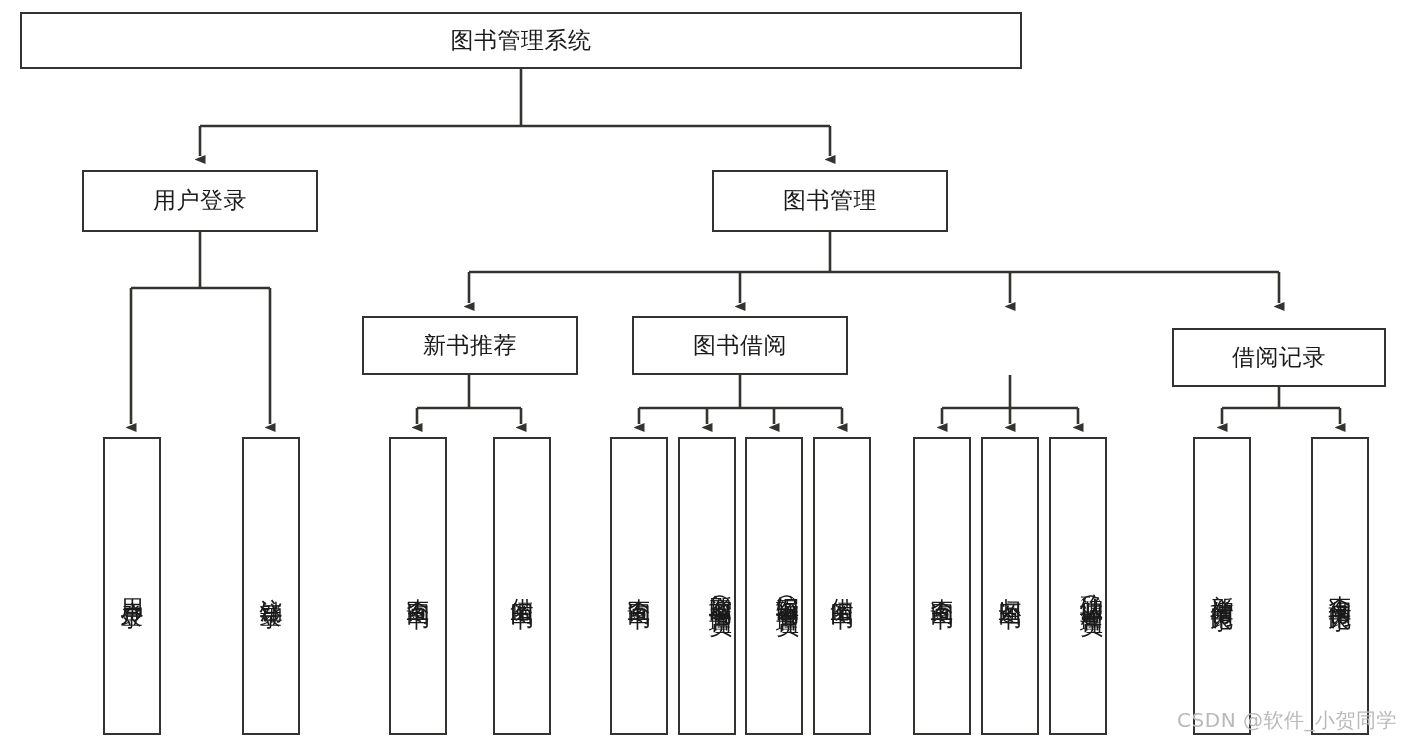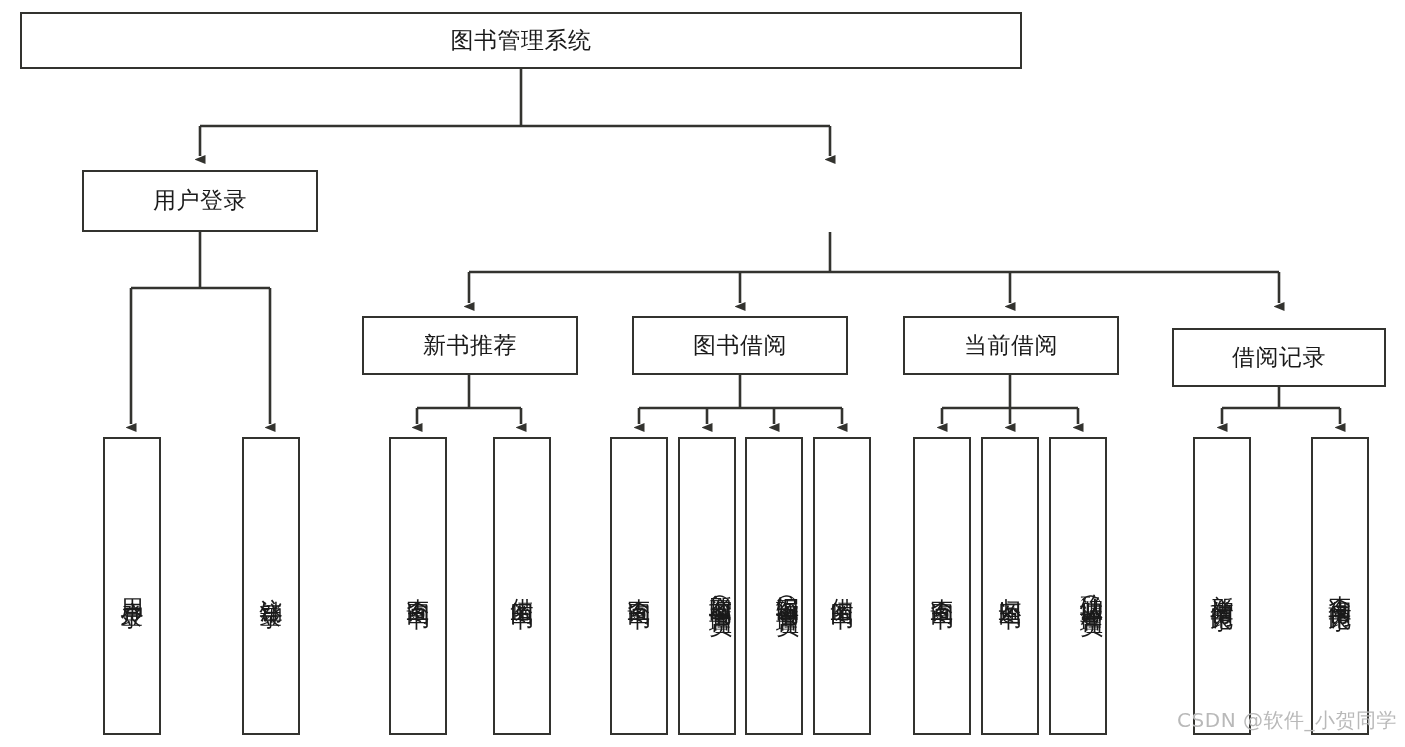--- a/index.html
+++ b/index.html
@@ -130,32 +130,32 @@
   </svg>
 
   <div class="node node-h node-root" style="left:20px; top:12px; width:1002px; height:57px;">
     <span>图书管理系统</span>
   </div>
 
   <div class="node node-h" style="left:82px; top:170px; width:236px; height:62px;">
     <span>用户登录</span>
   </div>
 
+  <div class="node node-h" style="left:712px; top:170px; width:236px; height:62px;">
+    <span>图书管理</span>
+  </div>
 
   <div class="node node-h" style="left:362px; top:316px; width:216px; height:59px;">
     <span>新书推荐</span>
   </div>
 
   <div class="node node-h" style="left:632px; top:316px; width:216px; height:59px;">
     <span>图书借阅</span>
   </div>
 
-  <div class="node node-h" style="left:903px; top:316px; width:216px; height:59px;">
-    <span>当前借阅</span>
-  </div>
 
   <div class="node node-h" style="left:1172px; top:316px; width:214px; height:59px;margin-top:12px;">
     <span>借阅记录</span>
   </div>
 
   <div class="node node-v center-v" style="left:103px; top:437px; width:58px; height:298px;">
     <span>用户登录</span>
   </div>
 
   <div class="node node-v center-v" style="left:242px; top:437px; width:58px; height:298px;">

